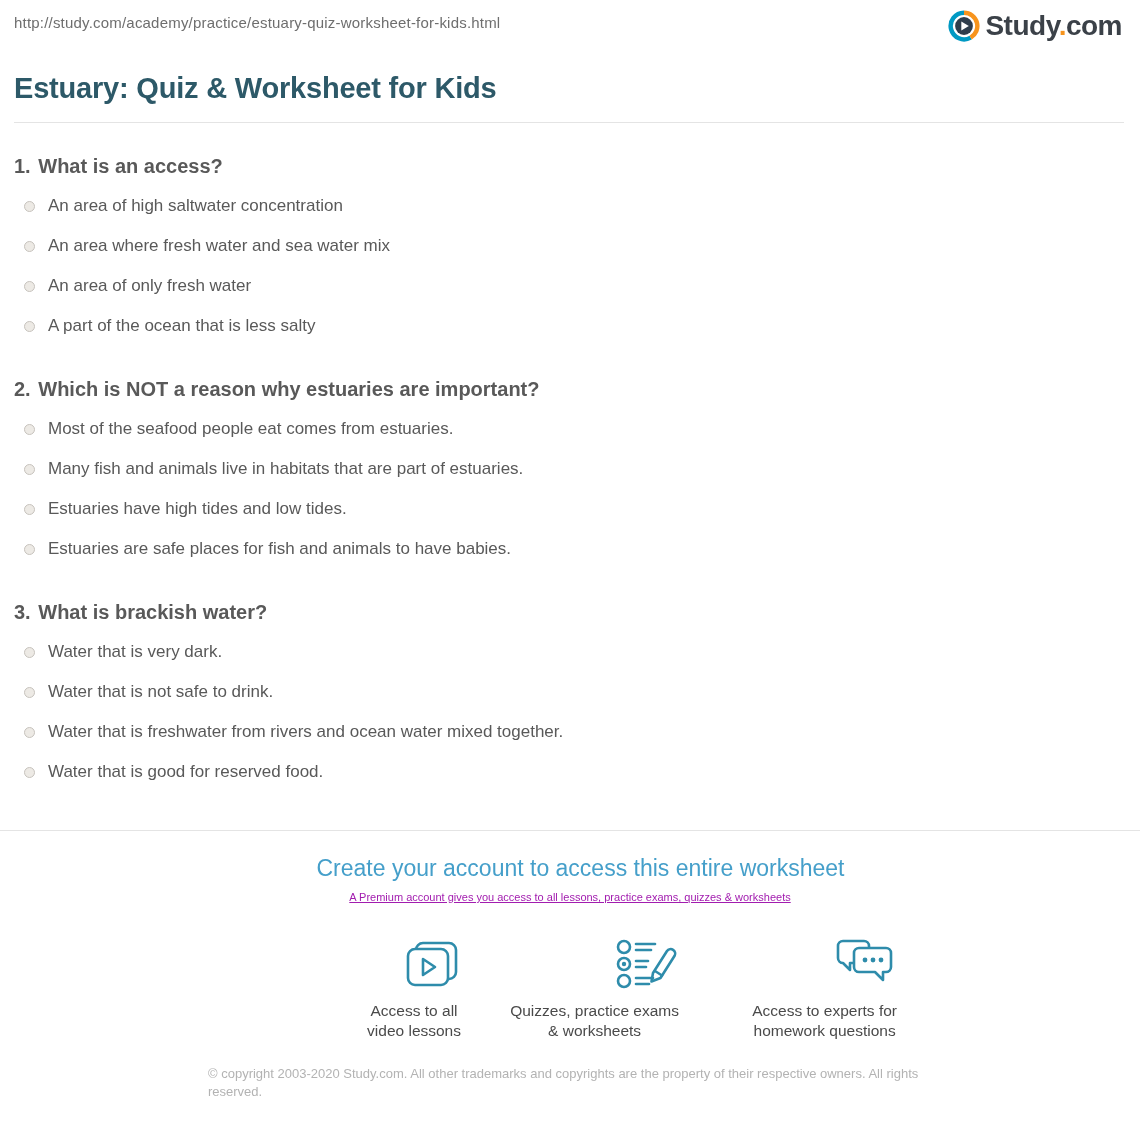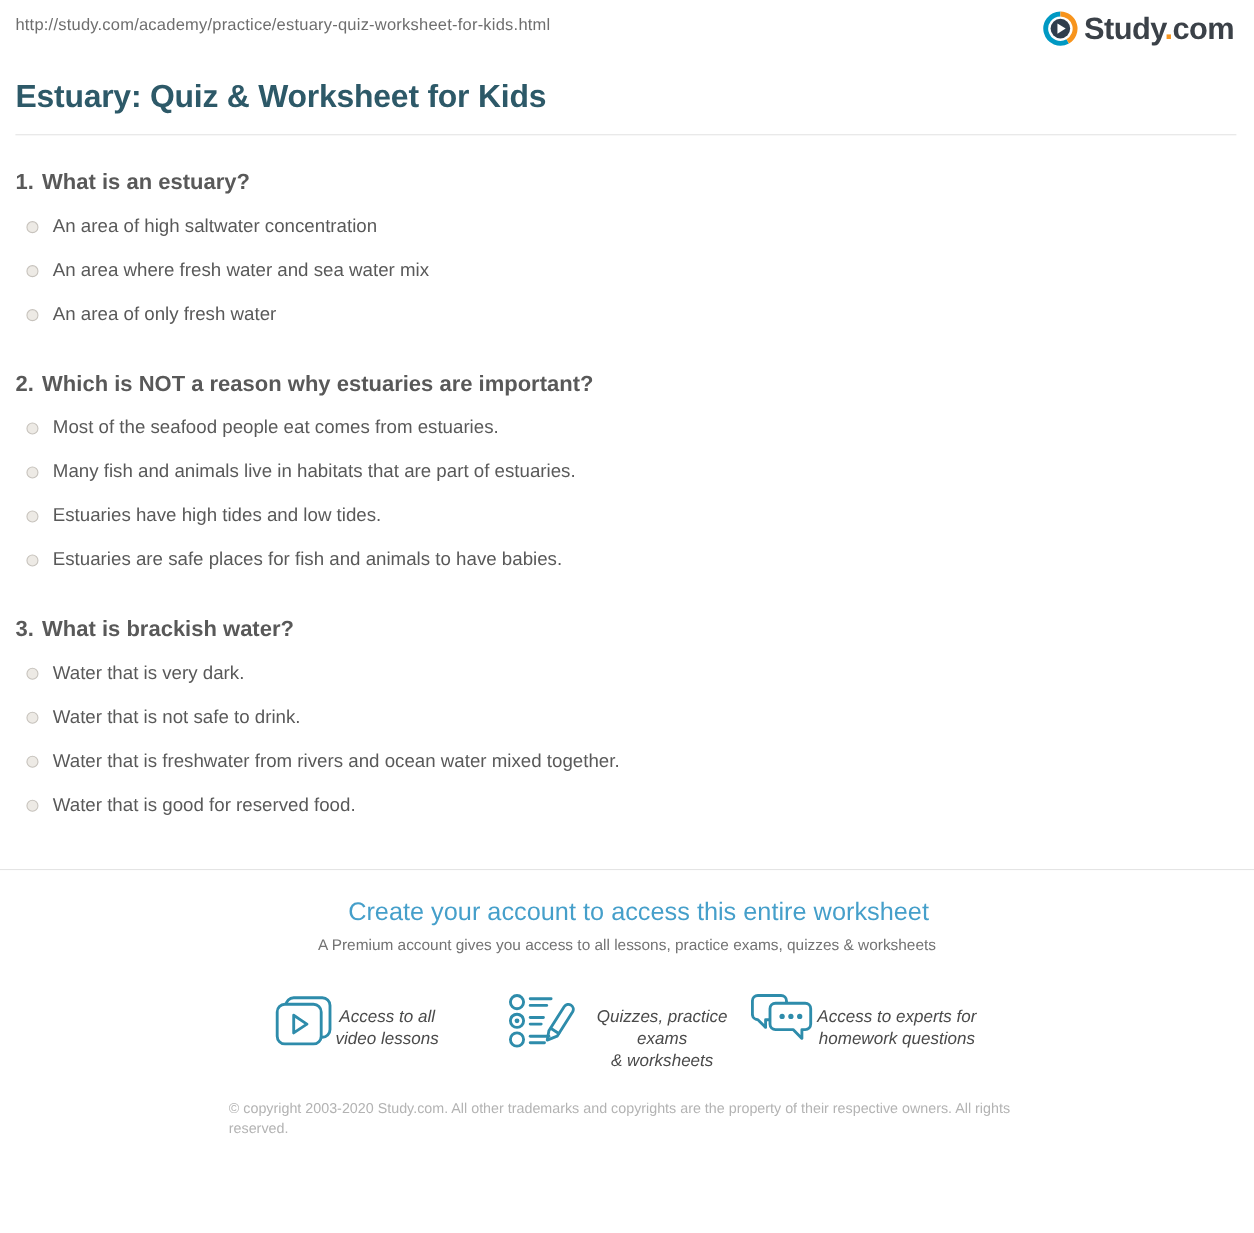--- a/index.html
+++ b/index.html
@@ -39,24 +39,24 @@
     width: 11px; height: 11px; border-radius: 50%;
     border: 1px solid #c7c3bd; background: #edeae5;
     margin-right: 13px; flex: 0 0 auto;
   }
   .option-text { font-size: 17px; color: #595959; text-align: center; }
 
   
   .cta-divider { margin-top: 38px; }
   .cta { text-align: center; }
   .cta-heading { font-size: 23px; font-weight: 400; color: #459fca; margin-top: 24px; margin-left: 21px; }
-  .cta-subheading { font-size: 14px; color: #737373; margin-top: 9px; }
+  .cta-subheading { font-size: 11px; color: #a21caf; margin-top: 9px; text-decoration: underline; }
 
   .features { display: flex; justify-content: center; margin-top: 36px; }
-  .feature { width: 218px; display: flex; align-items: flex-start; font-style: italic; }
+  .feature { width: 218px; display: flex; flex-direction: column; align-items: flex-end; }
   .feature-icon { height: 50px; display: flex; align-items: flex-end; justify-content: center; }
   .feature-label {
     margin-top: 12px; font-size: 15.5px; color: #4a4a4a;
     line-height: 20px; white-space: pre-line; text-align: center;
   }
 
   .footer { margin-top: 24px; text-align: left; }
   .copyright {
     font-size: 13px; color: #b3b3b3; line-height: 17.5px;
     max-width: 724px; margin: 0 auto;
@@ -78,33 +78,37 @@
     </svg>
     <span class="logo-text"><span>Study</span><span class="logo-dot">.</span><span>com</span></span>
   </div>
 </div>
 
 <div class="content">
   <h1 class="page-title">Estuary: Quiz &amp; Worksheet for Kids</h1>
   <hr class="divider">
 
   <div class="question-block">
-    <h2 class="question-heading"><span class="question-number">1.</span> <span>What is an estuary?</span></h2>
+    <h2 class="question-heading"><span class="question-number">1.</span> <span>What is an access?</span></h2>
     <div class="options">
       <div class="option-row">
         <span class="radio"></span>
         <span class="option-text">An area of high saltwater concentration</span>
       </div>
       <div class="option-row">
         <span class="radio"></span>
         <span class="option-text">An area where fresh water and sea water mix</span>
       </div>
       <div class="option-row">
         <span class="radio"></span>
         <span class="option-text">An area of only fresh water</span>
+      </div>
+      <div class="option-row">
+        <span class="radio"></span>
+        <span class="option-text">A part of the ocean that is less salty</span>
       </div>
     </div>
   </div>
 
   <div class="question-block">
     <h2 class="question-heading"><span class="question-number">2.</span> <span>Which is NOT a reason why estuaries are important?</span></h2>
     <div class="options">
       <div class="option-row">
         <span class="radio"></span>
         <span class="option-text">Most of the seafood people eat comes from estuaries.</span>

